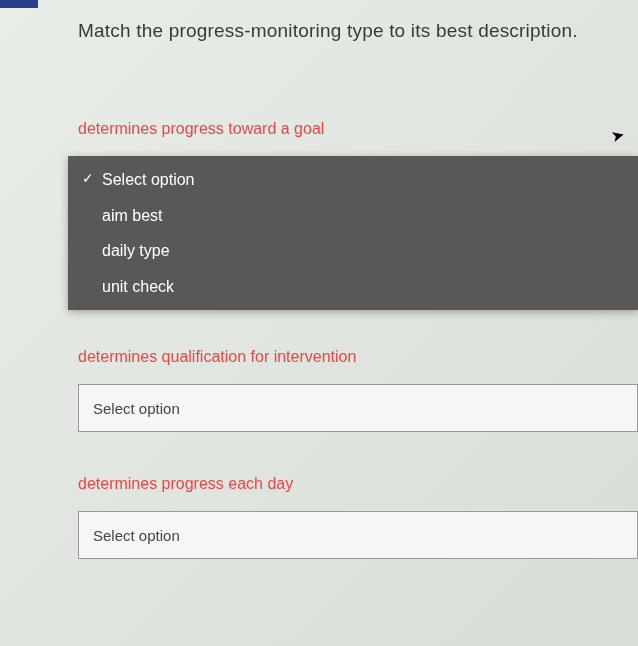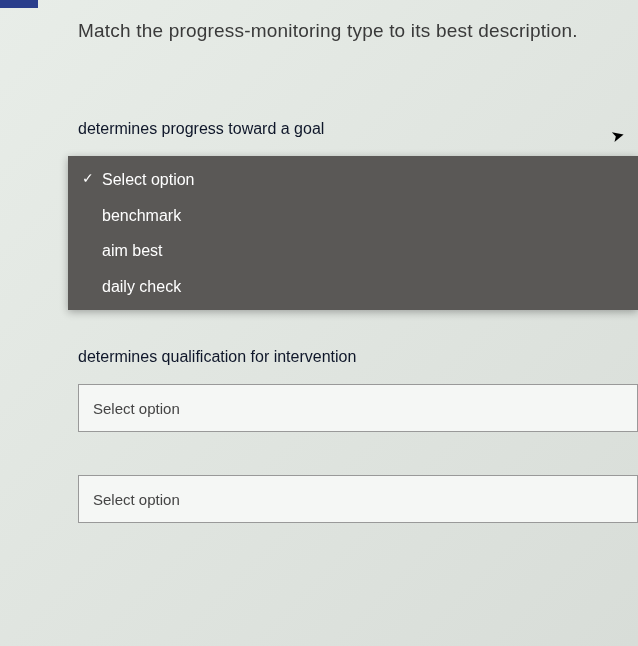--- a/index.html
+++ b/index.html
@@ -28,21 +28,21 @@
     }
     .question-title {
       font-size: 19px;
       color: #3a3a3a;
       font-weight: 400;
       margin-bottom: 78px;
       letter-spacing: 0.2px;
     }
     .prompt-label {
       font-size: 16px;
-      color: #0f172a;
+      color: #ef4444;
       margin-bottom: 18px;
       font-weight: 400;
     }
     .select-wrapper {
       position: relative;
       width: 560px;
       margin-bottom: 28px;
     }
     .select-box {
       width: 100%;
@@ -116,33 +116,34 @@
 
 <div class="content">
   <div class="question-title">Match the progress-monitoring type to its best description.</div>
 
   <div class="section first-section">
     <div class="prompt-label">determines progress toward a goal</div>
 
     <div class="select-wrapper">
       <div class="dropdown-menu">
         <div class="dropdown-item selected">Select option</div>
-        <div class="dropdown-item">benchmark</div>
         <div class="dropdown-item">aim best</div>
-        <div class="dropdown-item">daily check</div>
+        <div class="dropdown-item">daily type</div>
+        <div class="dropdown-item">unit check</div>
       </div>
     </div>
     <div class="select-behind" style="margin-top:132px;">Select option</div>
   </div>
 
   <div class="section">
     <div class="prompt-label">determines qualification for intervention</div>
     <div class="select-box">
       <span>Select option</span>
     </div>
   </div>
 
   <div class="section">
+    <div class="prompt-label">determines progress each day</div>
     <div class="select-box">
       <span>Select option</span>
     </div>
   </div>
 </div>
 
 </body></html>

